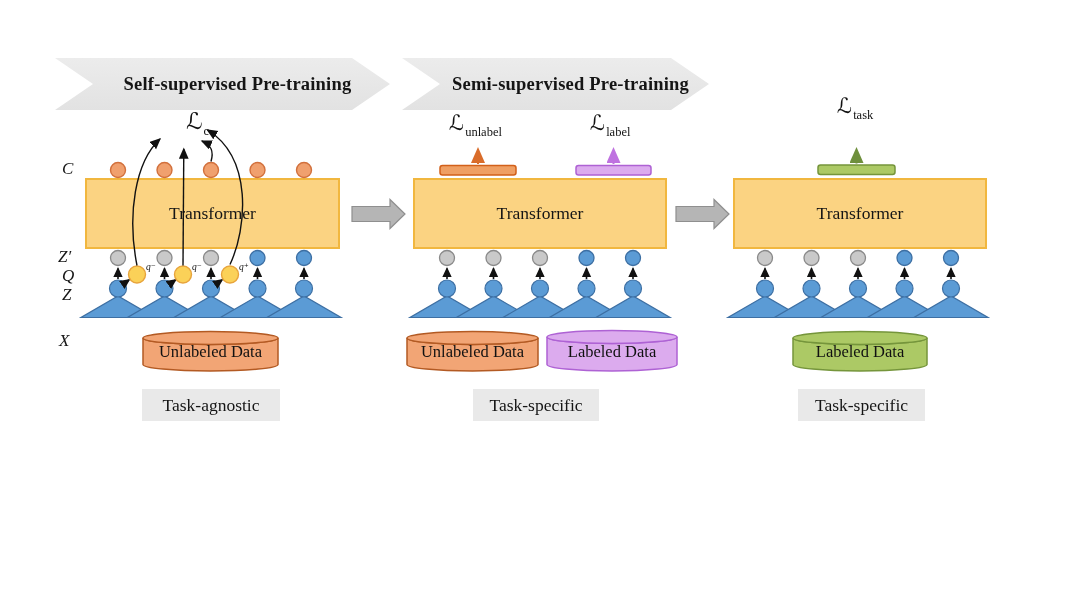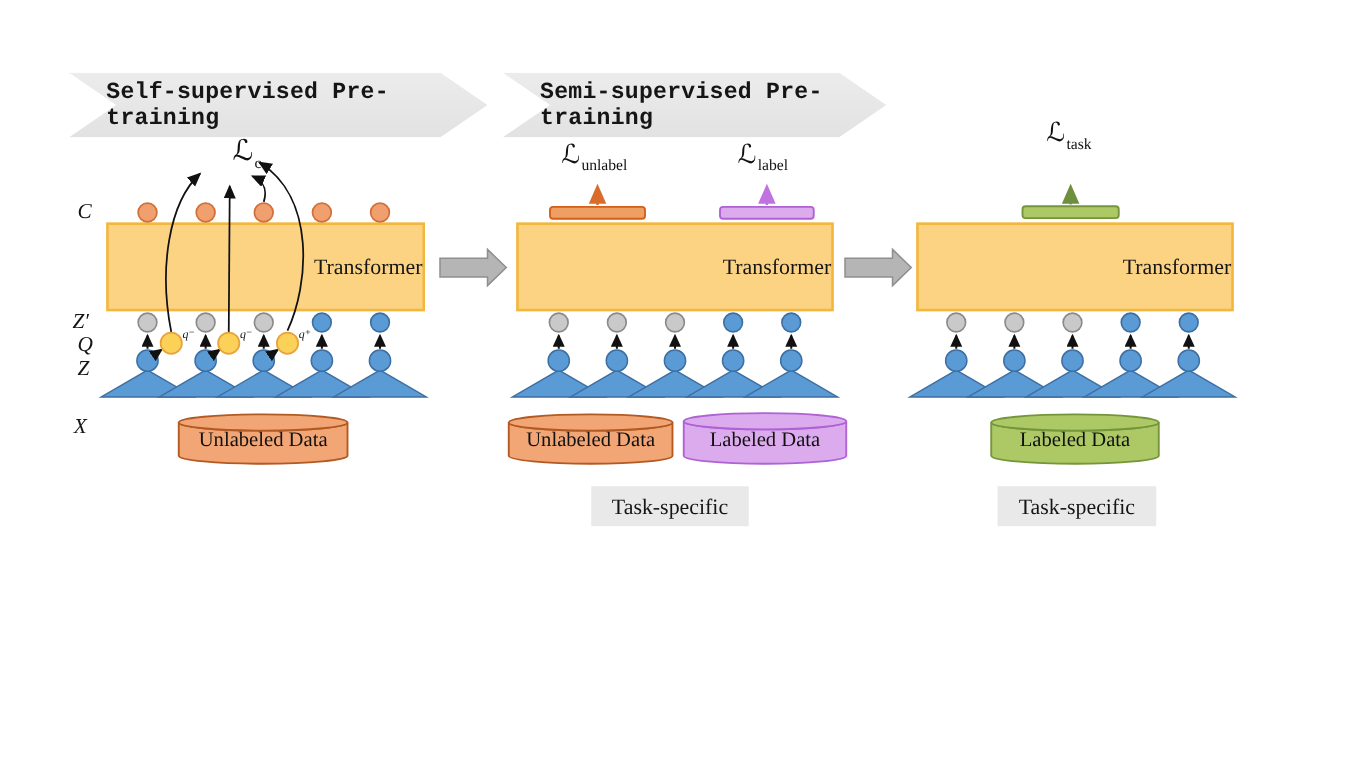--- a/index.html
+++ b/index.html
@@ -5,29 +5,29 @@
   html,body{margin:0;padding:0;background:#ffffff;}
   body{font-family:"Liberation Serif","DejaVu Serif","DejaVu Sans",serif;color:#111;}
   .canvas{position:relative;width:1080px;height:608px;background:#fff;overflow:hidden;}
 
   
   .banner{
     position:absolute;top:58px;height:52px;
     background:linear-gradient(#ececec,#e2e2e2);
     clip-path:polygon(0 0, calc(100% - 38px) 0, 100% 50%, calc(100% - 38px) 100%, 0 100%, 38px 50%);
     display:flex;align-items:center;justify-content:center;
-    padding-left:30px;box-sizing:border-box;font-family:Liberation Mono, monospace;
+    padding-left:30px;box-sizing:border-box;
   }
   .banner span{font-weight:bold;font-size:18.5px;letter-spacing:.2px;color:#151515;}
 
   
   .tbox{
     position:absolute;top:178px;height:71px;
     background:#fbd382;border:2px solid #f1b73f;box-sizing:border-box;
-    display:flex;align-items:center;justify-content:flex-end;
+    display:flex;align-items:center;justify-content:center;
     font-size:17.5px;color:#151515;
   }
 
   
   .loss{position:absolute;white-space:nowrap;text-align:center;}
   .lsym{font-size:23px;font-style:normal;}
   .loss.small .lsym{font-size:21px;}
   .lsub{font-size:12.5px;vertical-align:-6px;margin-left:1px;}
 
   
@@ -77,20 +77,23 @@
   <div class="tbox" style="left:733px;width:254px;">
     <span>Transformer</span>
   </div>
 
   <div class="side-label" style="left:62px;top:159px;">C</div>
   <div class="side-label" style="left:58px;top:247px;">Z′</div>
   <div class="side-label" style="left:62px;top:266px;">Q</div>
   <div class="side-label" style="left:62px;top:285px;">Z</div>
   <div class="side-label" style="left:59px;top:331px;">X</div>
 
+  <div class="taskbox" style="left:142px;width:138px;">
+    <span>Task-agnostic</span>
+  </div>
   <div class="taskbox" style="left:473px;width:126px;">
     <span>Task-specific</span>
   </div>
   <div class="taskbox" style="left:798px;width:127px;">
     <span>Task-specific</span>
   </div>
 
   <svg class="overlay" width="1080" height="608" viewBox="0 0 1080 608">
     <defs>
       <marker id="mk" markerWidth="7" markerHeight="7" refX="5.5" refY="3" orient="auto">

